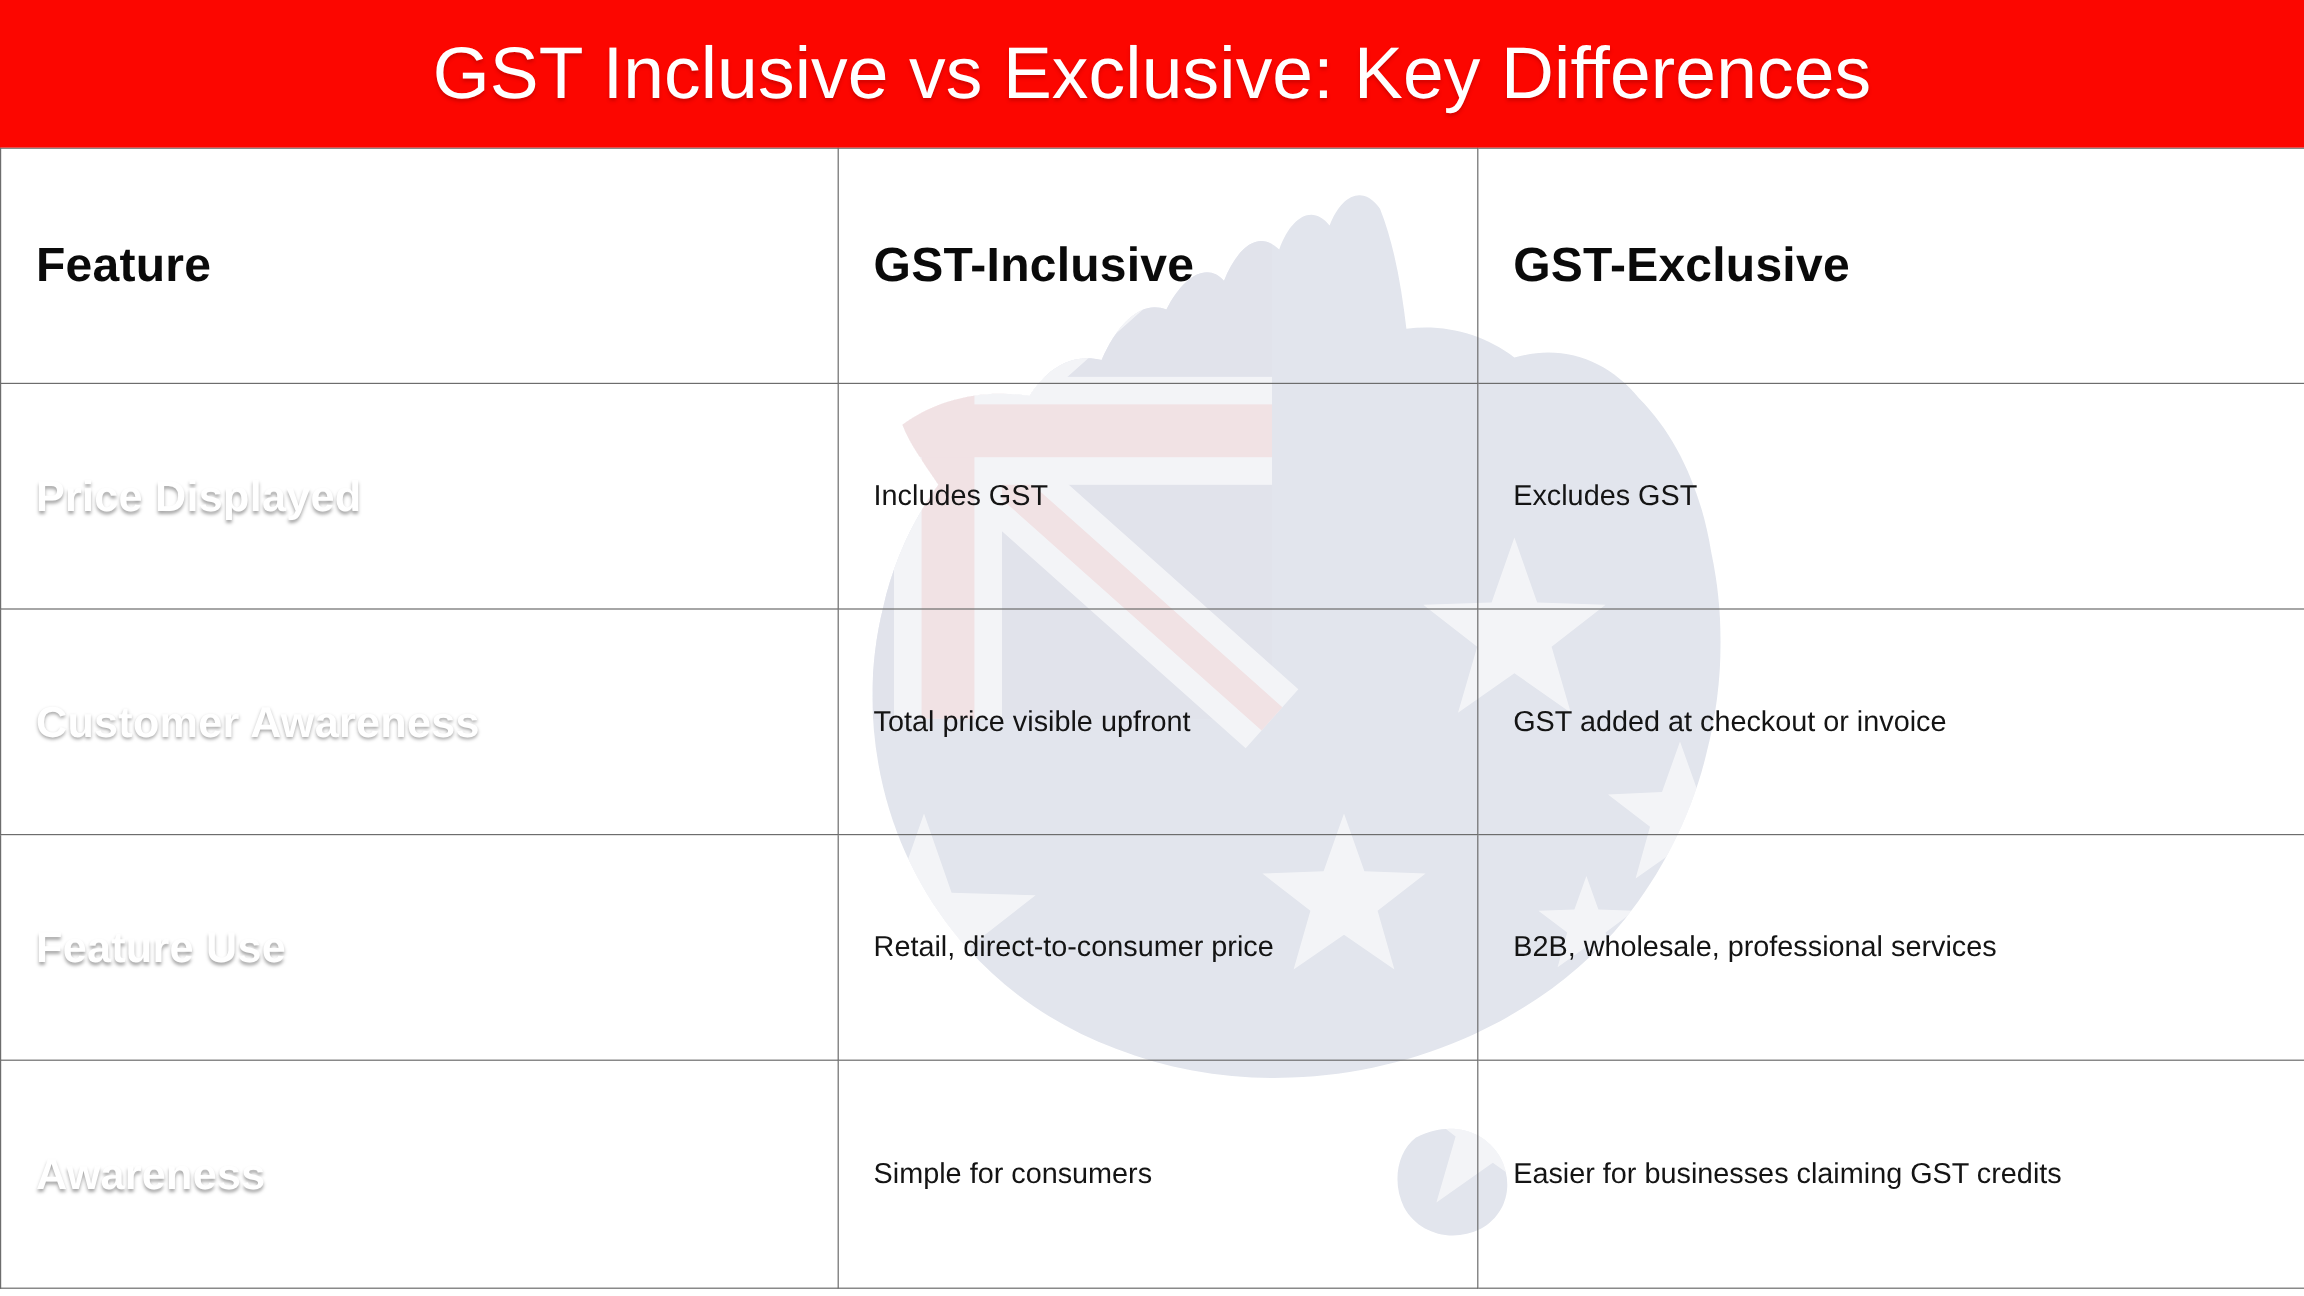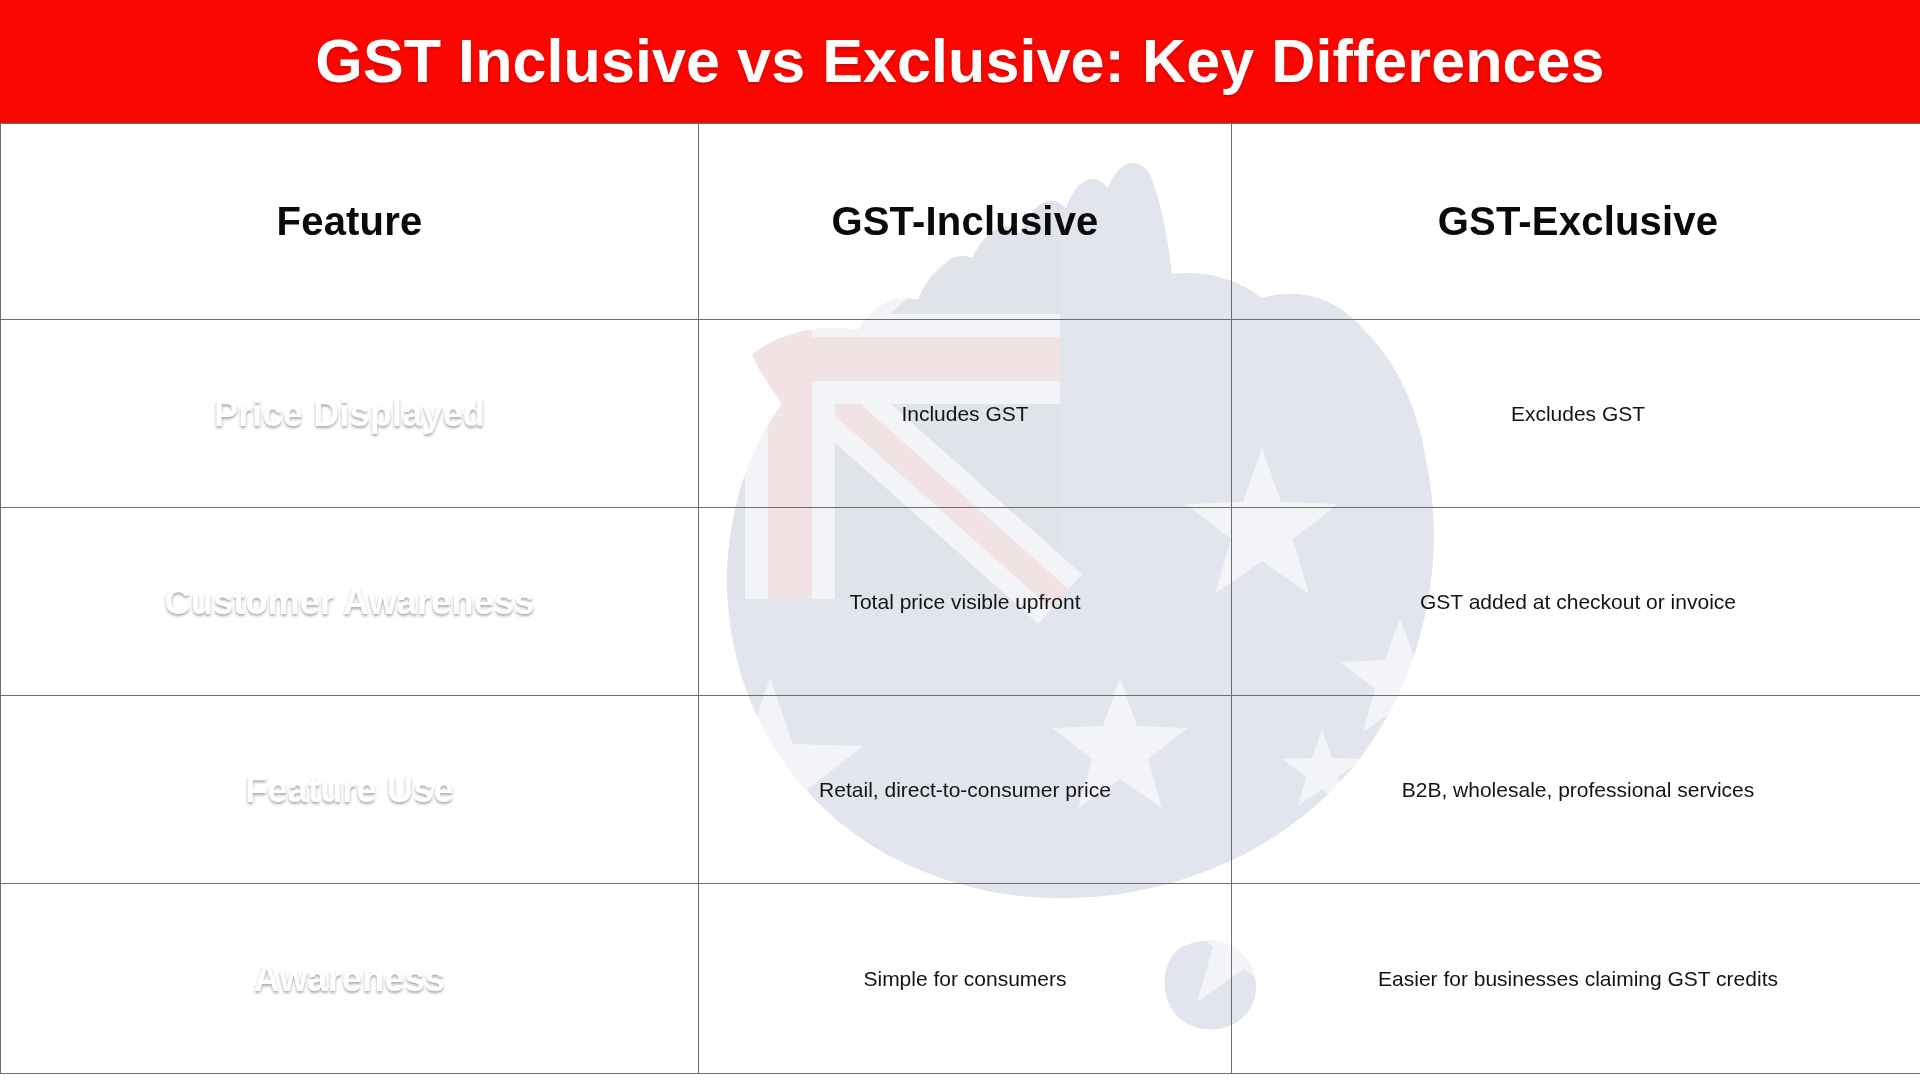--- a/index.html
+++ b/index.html
@@ -30,21 +30,21 @@
     height: 123px;
     background: #fc0600;
     display: flex;
     align-items: center;
     justify-content: center;
     z-index: 5;
   }
   #title-text {
     color: #ffffff;
     font-size: 61px;
-    font-weight: bold;
+    font-weight: normal;
     letter-spacing: 0.1px;
     line-height: 1;
     text-align: center;
     white-space: nowrap;
     text-shadow: 0 2px 3px rgba(120,0,0,0.30);
   }
 
   
   #watermark {
     position: absolute;
@@ -68,23 +68,23 @@
     table-layout: fixed;
     z-index: 3;
   }
   #comparison-table col.c-feature  { width: 698px; }
   #comparison-table col.c-inc      { width: 533px; }
   #comparison-table col.c-exc      { width: 693px; }
 
   #comparison-table th,
   #comparison-table td {
     border: 1px solid #6d6d6d;
-    padding: 0 14px;
+    padding: 0 29px;
     vertical-align: middle;
-    text-align: center;
+    text-align: left;
     background: transparent;
   }
 
   
   thead tr { height: 196px; }
   thead th {
     font-size: 40px;
     font-weight: bold;
     color: #0a0a0a;
     background: #ffffff;
@@ -104,21 +104,21 @@
     border-left: none;
     border-top-color: #8a8ad0;
     border-bottom-color: #8a8ad0;
     border-right-color: #6d6d6d;
     text-shadow: 0 2px 3px rgba(0,0,0,0.35);
     letter-spacing: 0.2px;
   }
   tbody tr:first-child td.feature-cell { border-top-color: #6d6d6d; }
 
   td.value-cell {
-    font-size: 21px;
+    font-size: 24px;
     font-weight: normal;
     color: #141414;
     line-height: 1.32;
   }
 </style>
 </head>
 <body>
 
 <div id="page">
 

